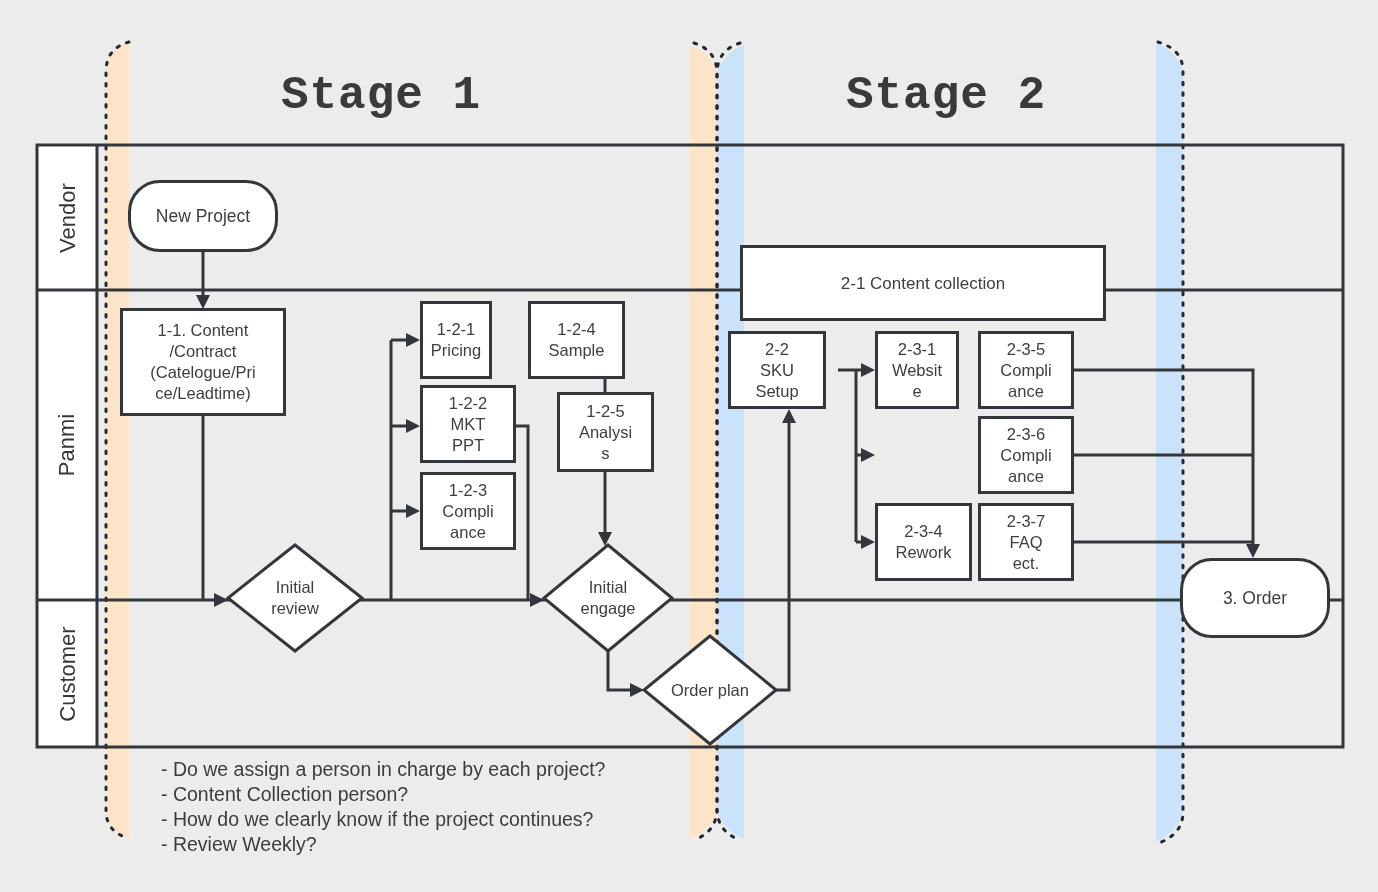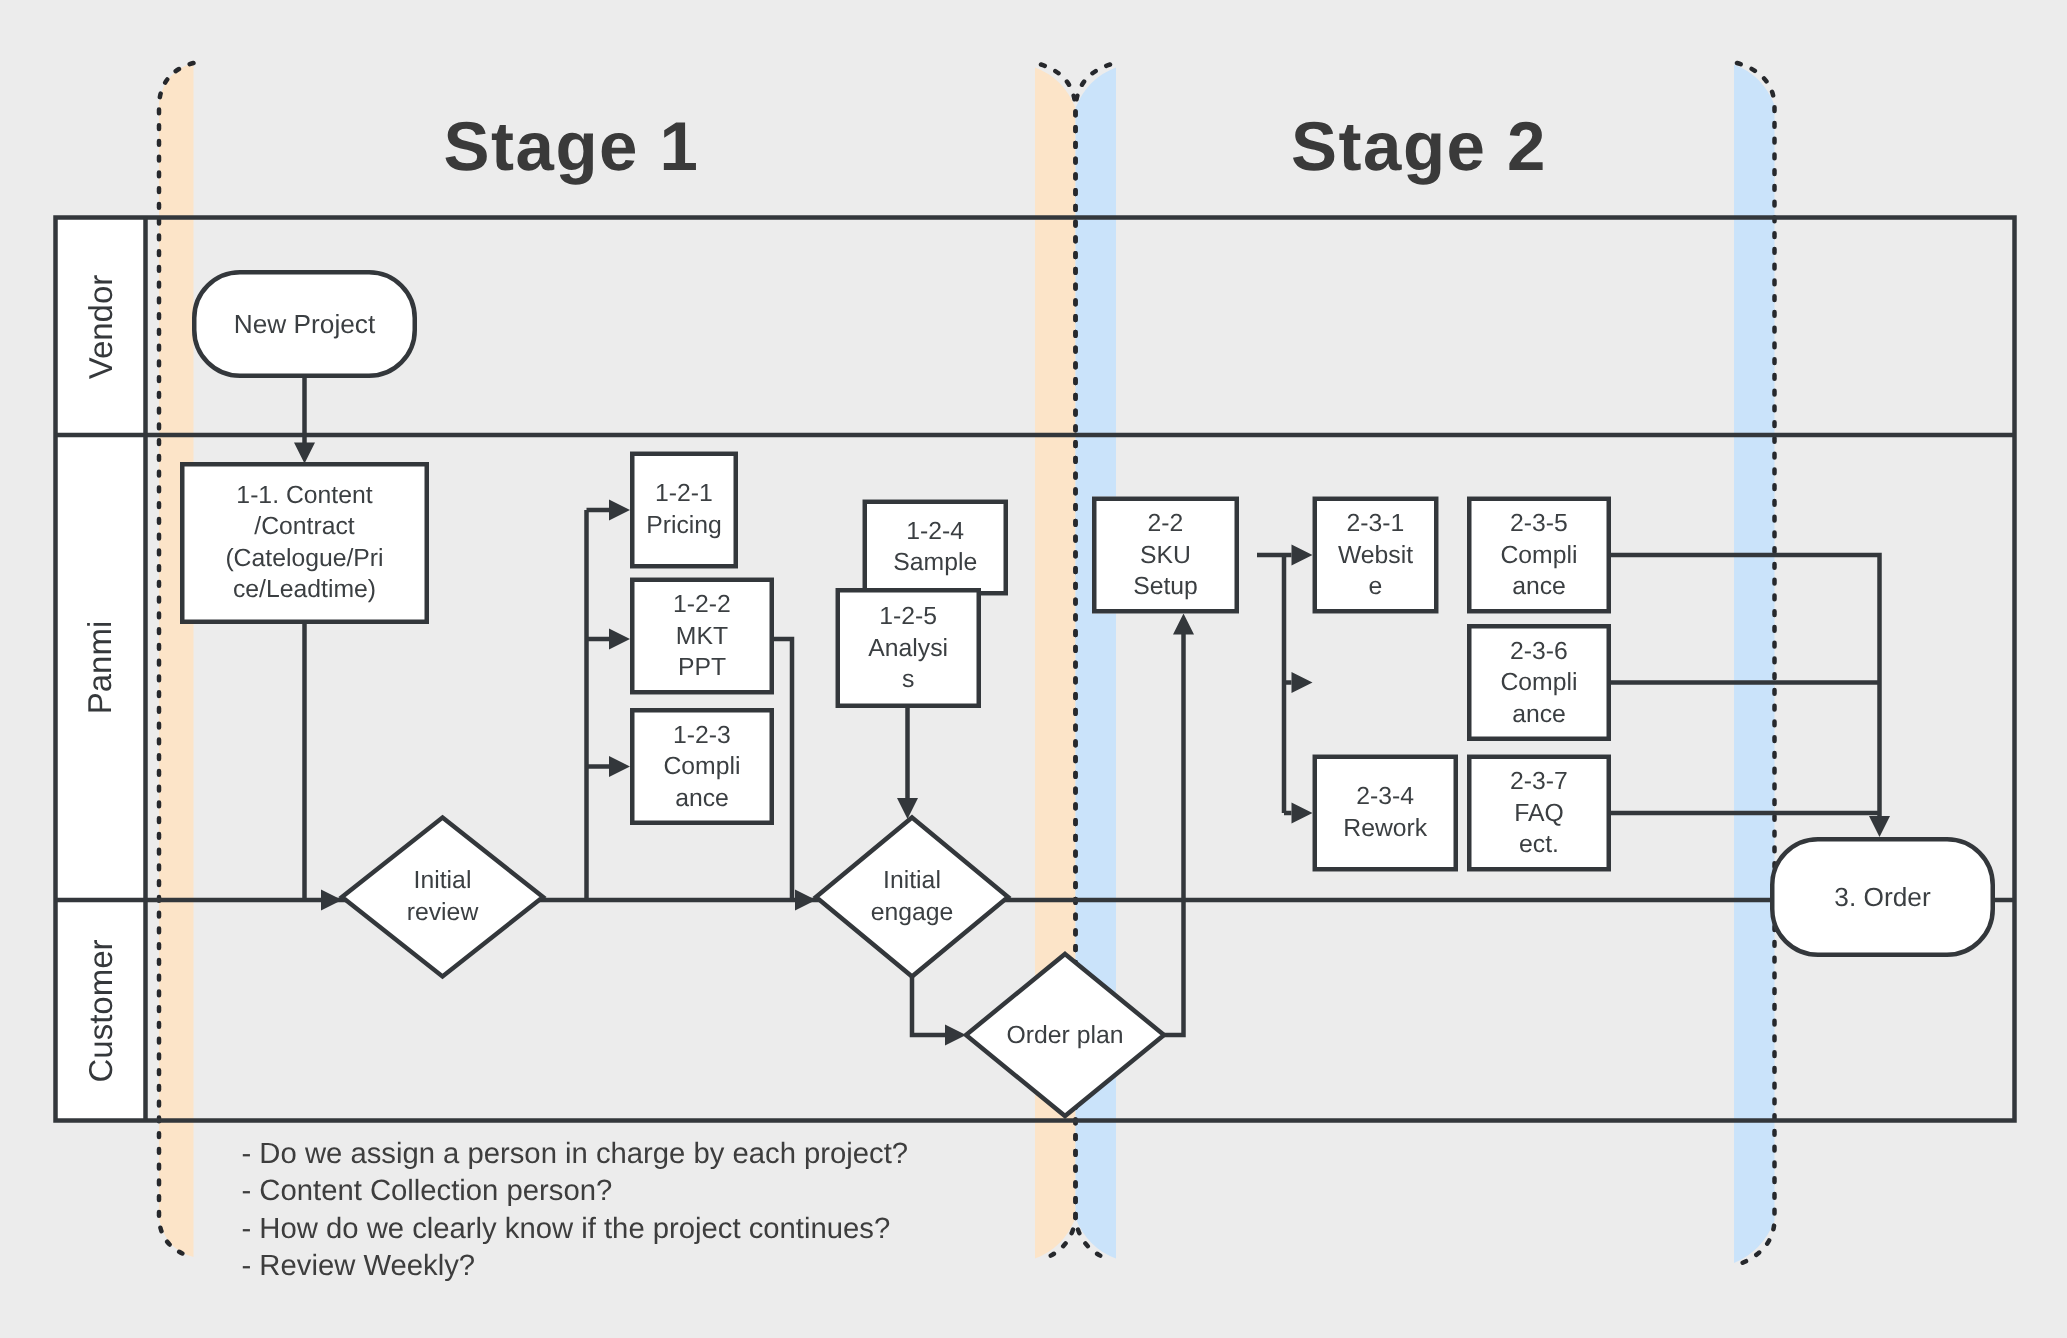--- a/index.html
+++ b/index.html
@@ -11,21 +11,21 @@
   .canvas{position:absolute;left:0;top:0;width:1378px;height:892px;}
   svg.layer{position:absolute;left:0;top:0;}
   .band-o{fill:var(--band-orange,#fce4c8);}
   .band-b{fill:var(--band-blue,#cae3fa);}
   .dotline{stroke:var(--dot,#26282c);stroke-width:3;fill:none;stroke-dasharray:2.5 8;stroke-linecap:round;}
   .sline{stroke:var(--line,#33373b);stroke-width:3;fill:none;}
   .sfill{fill:var(--line,#33373b);stroke:none;}
   .white-shape{fill:var(--shape-fill,#ffffff);stroke:var(--line,#33373b);stroke-width:3;}
   .stage-title{
     position:absolute;font-size:46px;font-weight:bold;color:var(--title,#3a3a3a);
-    text-align:center;letter-spacing:1px;
+    text-align:center;letter-spacing:1px;font-family:Liberation Mono, monospace;
   }
   .lane-label{
     position:absolute;display:flex;align-items:center;justify-content:center;
     font-size:22px;color:#35383b;transform:rotate(-90deg);
   }
   .box{
     position:absolute;background:var(--shape-fill,#fff);
     border:3px solid var(--line,#33373b);box-sizing:border-box;
     display:flex;align-items:center;justify-content:center;text-align:center;
     font-size:16.5px;line-height:21px;color:var(--text,#3b3f42);white-space:pre-line;
@@ -102,25 +102,26 @@
 (Catelogue/Pri
 ce/Leadtime)</div>
   <div class="box" style="left:420px;top:301px;width:72px;height:78px;">1-2-1
 Pricing</div>
   <div class="box" style="left:420px;top:385px;width:96px;height:78px;">1-2-2
 MKT
 PPT</div>
   <div class="box" style="left:420px;top:472px;width:96px;height:78px;">1-2-3
 Compli
 ance</div>
-  <div class="box" style="left:575px;top:301px;width:97px;height:64px;margin-top:32px;">1-2-4
+  <div class="box" style="left:528px;top:301px;width:97px;height:78px;">1-2-4
 Sample</div>
   <div class="box" style="left:557px;top:392px;width:97px;height:80px;">1-2-5
 Analysi
 s</div>
+  <div class="box wide" style="left:740px;top:245px;width:366px;height:76px;">2-1 Content collection</div>
   <div class="box" style="left:728px;top:331px;width:98px;height:78px;">2-2
 SKU
 Setup</div>
   <div class="box" style="left:875px;top:331px;width:84px;height:78px;">2-3-1
 Websit
 e</div>
   <div class="box" style="left:875px;top:503px;width:97px;height:78px;">2-3-4
 Rework</div>
   <div class="box" style="left:978px;top:331px;width:96px;height:78px;">2-3-5
 Compli

